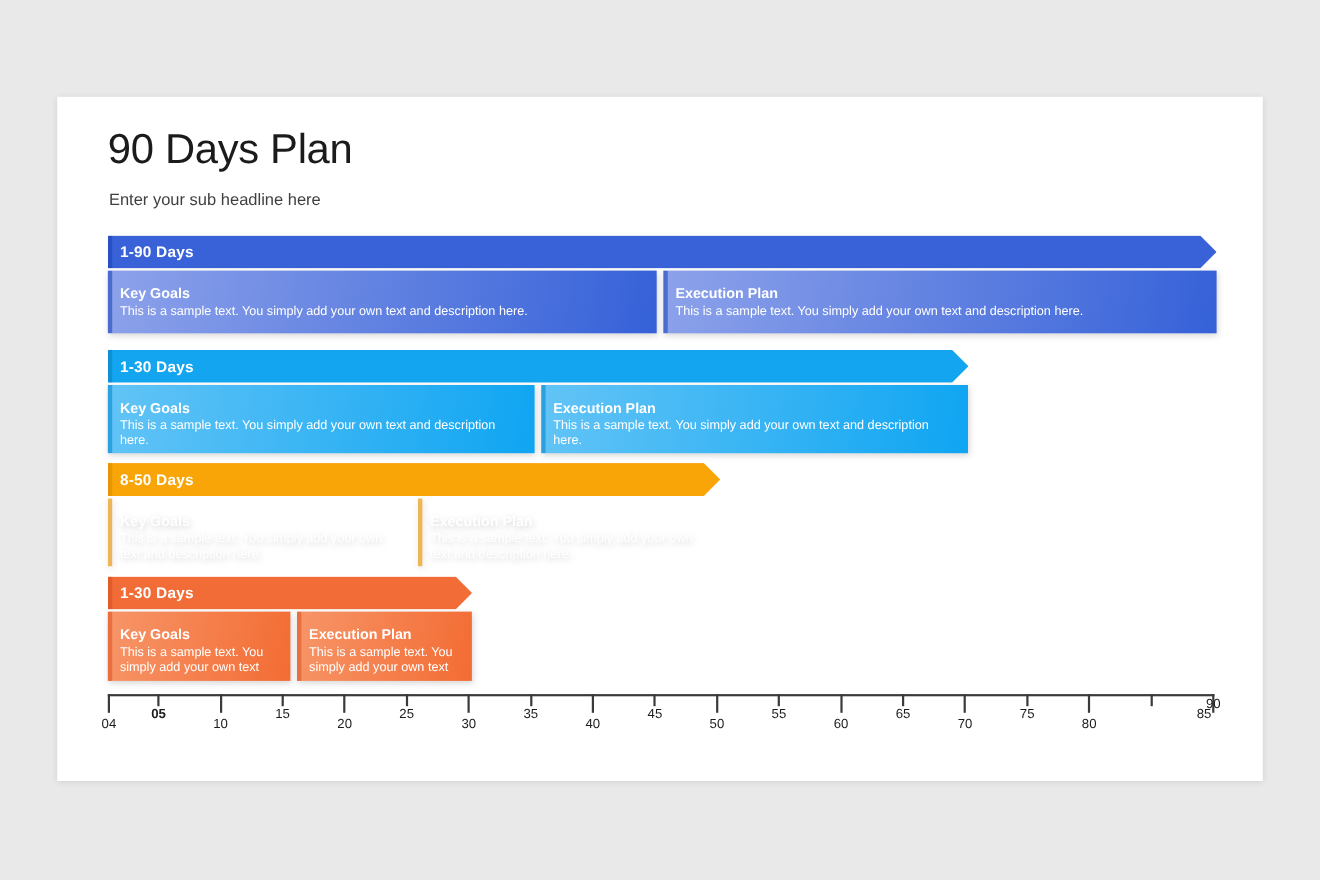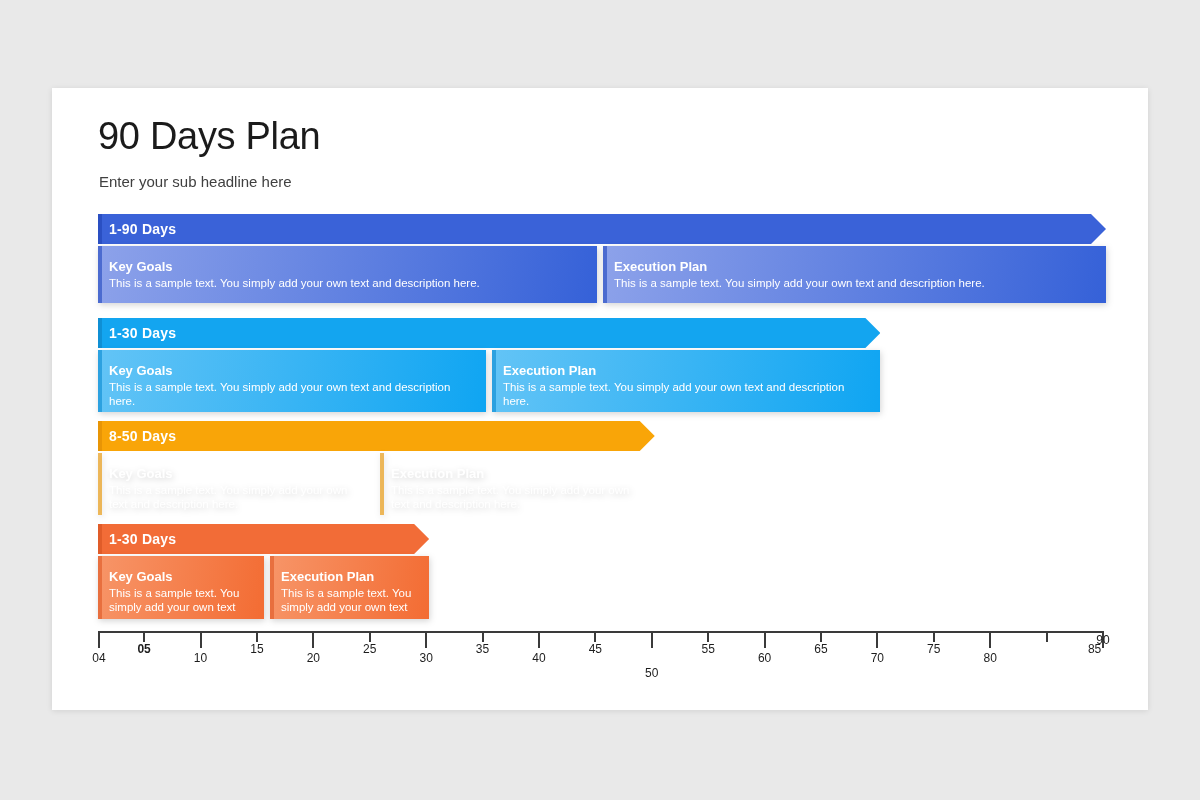--- a/index.html
+++ b/index.html
@@ -206,21 +206,21 @@
         <div class="tick-label" style="left: 317.742px; top: 554px;">25</div>
         <div class="tick" style="left: 373.146px; top: 543px; height: 17px;"></div>
         <div class="tick-label" style="left: 374.146px; top: 563px;">30</div>
         <div class="tick" style="left: 429.551px; top: 543px; height: 11px;"></div>
         <div class="tick-label" style="left: 430.551px; top: 554px;">35</div>
         <div class="tick" style="left: 485.955px; top: 543px; height: 17px;"></div>
         <div class="tick-label" style="left: 486.955px; top: 563px;">40</div>
         <div class="tick" style="left: 542.36px; top: 543px; height: 11px;"></div>
         <div class="tick-label" style="left: 543.36px; top: 554px;">45</div>
         <div class="tick" style="left: 598.764px; top: 543px; height: 17px;"></div>
-        <div class="tick-label" style="left: 599.764px; top: 578px;">50</div>
+        <div class="tick-label" style="left: 599.764px; top: 563px;">50</div>
         <div class="tick" style="left: 655.169px; top: 543px; height: 11px;"></div>
         <div class="tick-label" style="left: 656.169px; top: 554px;">55</div>
         <div class="tick" style="left: 711.573px; top: 543px; height: 17px;"></div>
         <div class="tick-label" style="left: 712.573px; top: 563px;">60</div>
         <div class="tick" style="left: 767.978px; top: 543px; height: 11px;"></div>
         <div class="tick-label" style="left: 768.978px; top: 554px;">65</div>
         <div class="tick" style="left: 824.382px; top: 543px; height: 17px;"></div>
         <div class="tick-label" style="left: 825.382px; top: 563px;">70</div>
         <div class="tick" style="left: 880.787px; top: 543px; height: 11px;"></div>
         <div class="tick-label" style="left: 881.787px; top: 554px;">75</div>

